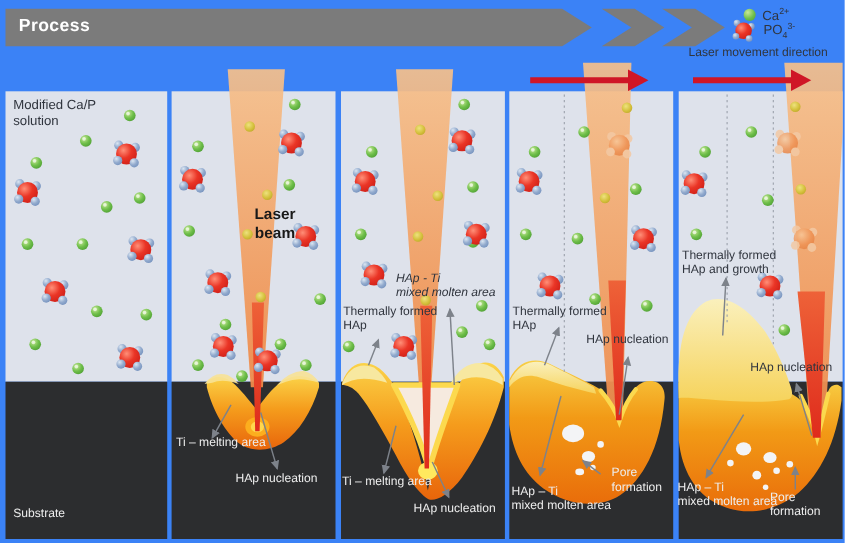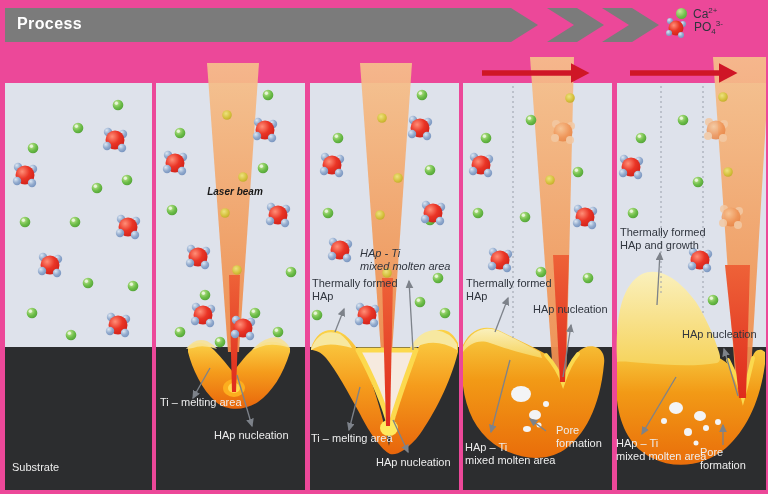--- a/index.html
+++ b/index.html
@@ -1,16 +1,16 @@
 <!DOCTYPE html>
 <html><head>
 <meta charset="utf-8">
 <style>
   html,body{margin:0;padding:0;background:#ffffff;}
-  .stage{position:relative;width:768px;height:494px;background:#ec4899;overflow:hidden;
+  .stage{position:relative;width:768px;height:494px;background:#3b82f6;overflow:hidden;
          font-family:"Liberation Sans",sans-serif;}
   .lbl{position:absolute;font-size:11px;line-height:1.22;color:#30353e;}
   .lbl.light{color:#ededed;}
   .lbl.right{text-align:left;font-style:italic;}
   .lbl.center{text-align:center;}
   .lbl.bold{font-weight:bold;}
   #process-label{position:absolute;left:17px;top:15px;font-size:16px;font-weight:bold;color:#ffffff;letter-spacing:.4px;}
   .legend-row{position:absolute;display:flex;align-items:center;gap:6px;font-size:12px;color:#30353e;}
   .ca-dot{width:11px;height:11px;border-radius:50%;
           background:radial-gradient(circle at 35% 30%, #c8e898 0%, #6fbf4a 55%, #4d9e33 100%);}
@@ -550,24 +550,26 @@
   <div class="legend-row" style="left:664px;top:16px;">
     <svg width="24" height="24" viewBox="0 0 24 24">
       <circle cx="6" cy="5" r="3" fill="url(#gSat)"></circle>
         <circle cx="19" cy="8" r="3" fill="url(#gSat)"></circle>
       <circle cx="12" cy="12" r="7.5" fill="url(#gRed)"></circle>
       <circle cx="5" cy="17" r="3" fill="url(#gSat)"></circle>
         <circle cx="17" cy="19" r="3" fill="url(#gSat)"></circle>
     </svg>
     <span><span>PO</span><sub>4</sub><sup>3-</sup></span>
   </div>
-
+  <div id="laser-direction-label">Laser movement direction</div>
+
+  <div class="lbl" style="left:12px;top:88px;width:100px;font-size:12px;">Modified Ca/P<br>solution</div>
   <div class="lbl light" style="left:12px;top:461px;font-size:11px;">Substrate</div>
 
-  <div class="lbl bold center" style="left:199px;top:186px;width:72px;font-size:10px;color:#191919;font-style:italic;">Laser beam</div>
+  <div class="lbl bold center" style="left:214px;top:186px;width:72px;font-size:14px;color:#191919;">Laser beam</div>
   <div class="lbl light" style="left:160px;top:396px;width:110px;">Ti – melting area</div>
   <div class="lbl light" style="left:214px;top:429px;width:95px;">HAp nucleation</div>
 
   <div class="lbl right" style="left:360px;top:247px;width:97px;">HAp - Ti<br>mixed molten area</div>
   <div class="lbl" style="left:312px;top:277px;width:90px;">Thermally formed<br>HAp</div>
   <div class="lbl light" style="left:311px;top:432px;width:110px;">Ti – melting area</div>
   <div class="lbl light" style="left:376px;top:456px;width:95px;">HAp nucleation</div>
 
   <div class="lbl" style="left:466px;top:277px;width:90px;">Thermally formed<br>HAp</div>
   <div class="lbl" style="left:533px;top:303px;width:80px;">HAp nucleation</div>

